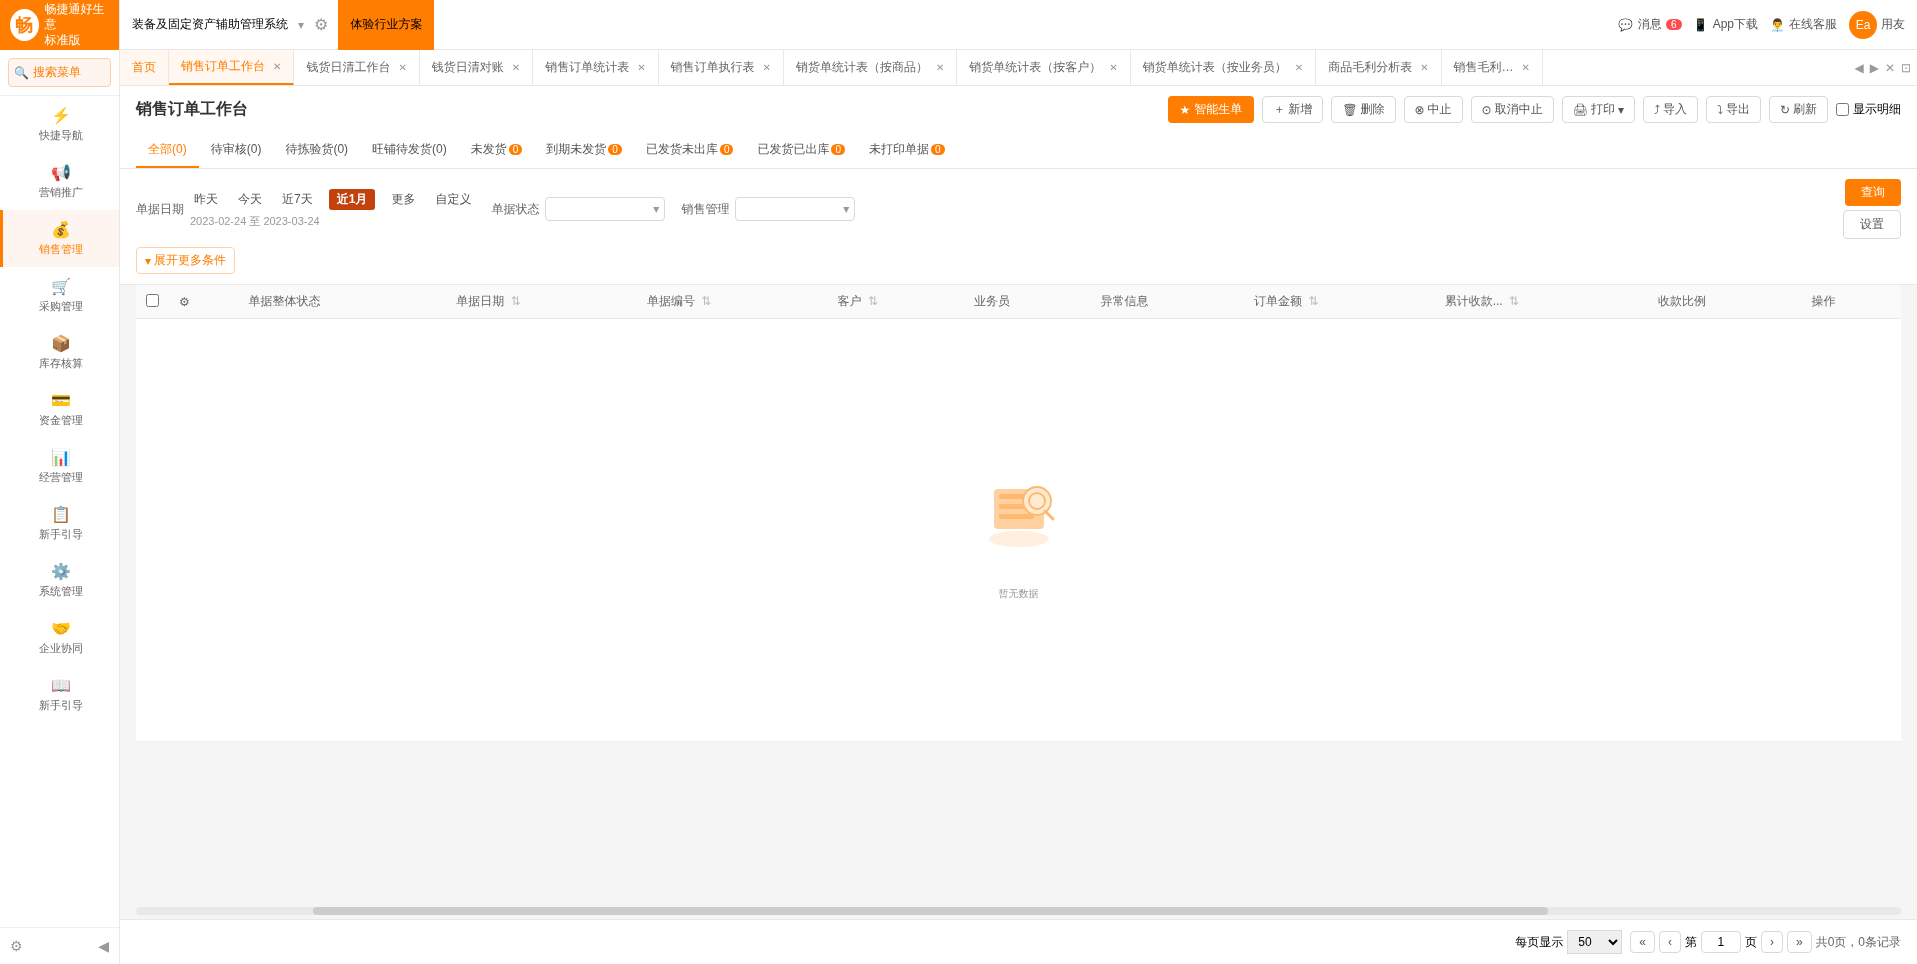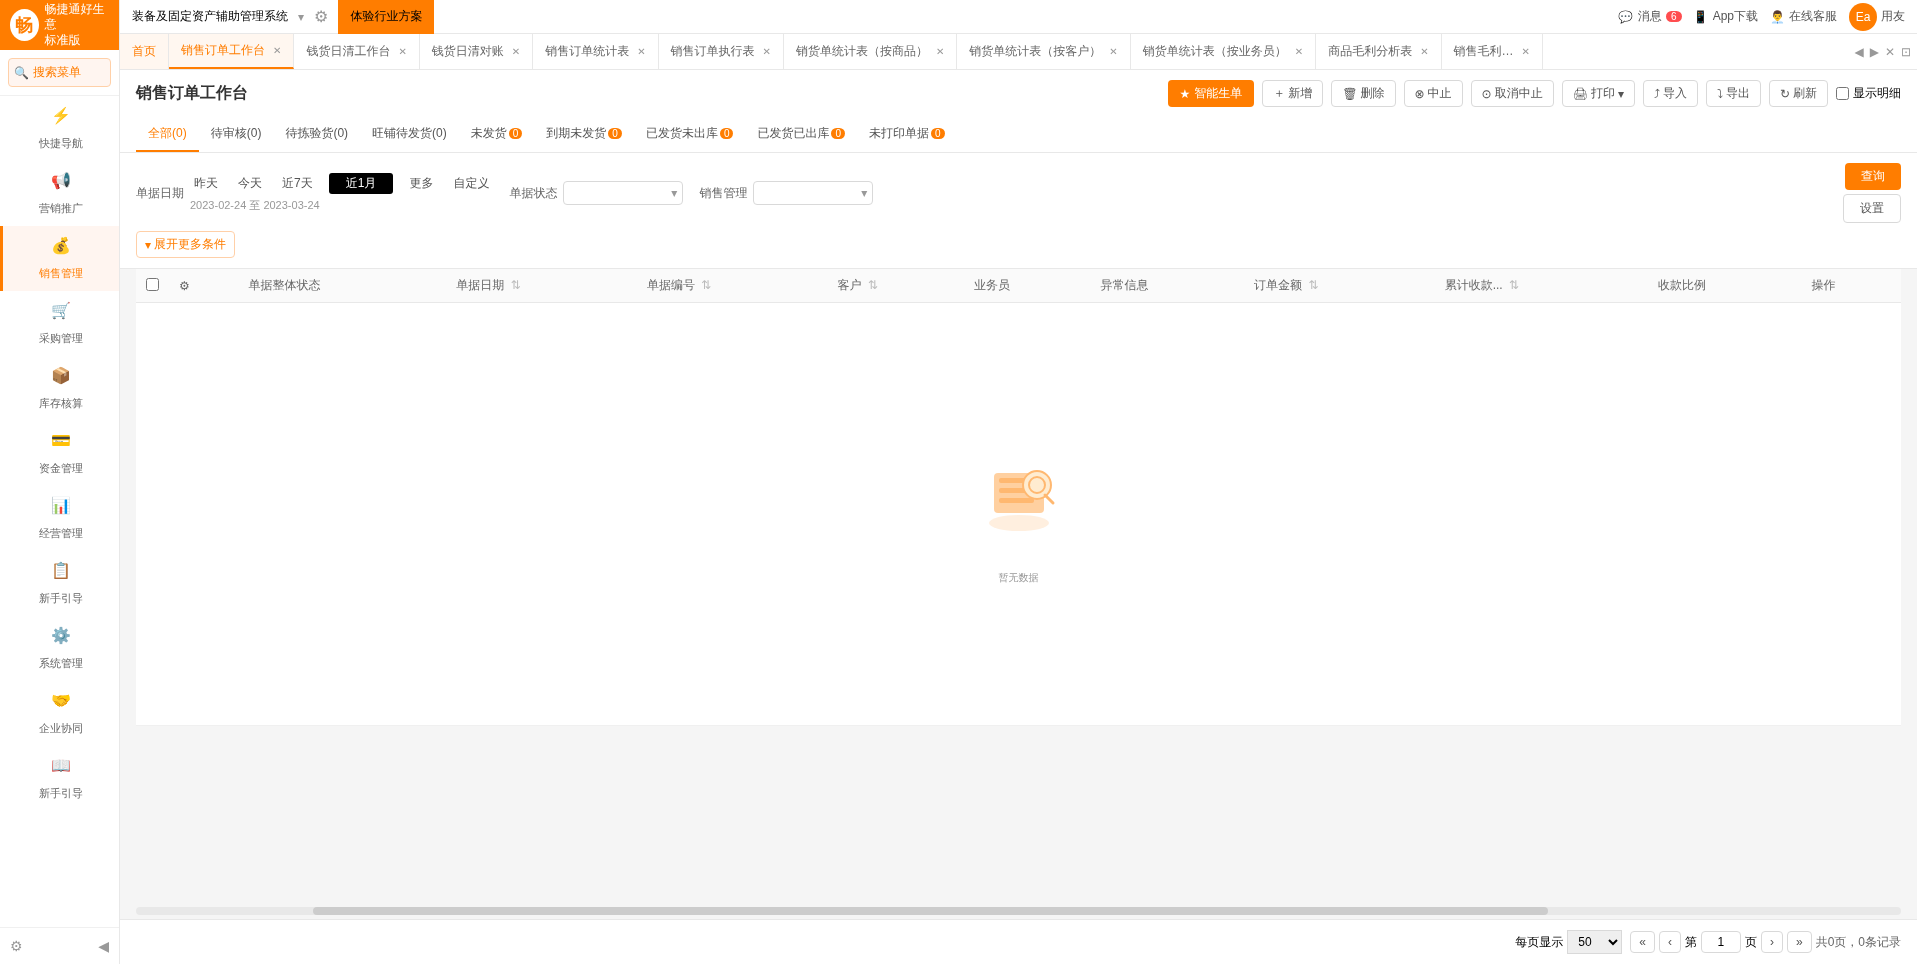--- a/index.html
+++ b/index.html
@@ -9,29 +9,29 @@
     .sidebar { width: 120px; background: #fff; display: flex; flex-direction: column; border-right: 1px solid #e8e8e8; flex-shrink: 0; }
     .sidebar-logo { height: 50px; background: #ff7d00; display: flex; align-items: center; padding: 0 10px; gap: 6px; }
     .logo-icon { width: 32px; height: 32px; background: #fff; border-radius: 50%; display: flex; align-items: center; justify-content: center; color: #ff7d00; font-size: 18px; font-weight: bold; }
     .logo-text { color: #fff; font-size: 11px; line-height: 1.3; }
     .sidebar-search { padding: 8px; border-bottom: 1px solid #f0f0f0; }
     .sidebar-search-btn { width: 100%; background: #fff5f0; border: 1px solid #ffd0a8; border-radius: 4px; padding: 5px; color: #ff7d00; cursor: pointer; display: flex; align-items: center; gap: 4px; }
     .sidebar-nav { flex: 1; overflow-y: auto; }
     .nav-item { display: flex; flex-direction: column; align-items: center; padding: 10px 0; cursor: pointer; color: #666; border-left: 3px solid transparent; }
     .nav-item.active { background: #fff5f0; color: #ff7d00; border-left-color: #ff7d00; }
     .nav-icon { font-size: 16px; margin-bottom: 3px; }
-    .nav-label { font-size: 11px; margin-top: 8px; }
+    .nav-label { font-size: 11px; }
     .sidebar-bottom { padding: 10px; display: flex; justify-content: space-between; border-top: 1px solid #f0f0f0; }
     .sidebar-bottom-btn { color: #999; cursor: pointer; font-size: 14px; }
 
     
     .main { flex: 1; display: flex; flex-direction: column; overflow: hidden; }
 
     
-    .topbar { height: 34px; background: #fff; border-bottom: 1px solid #e8e8e8; display: flex; align-items: center; padding: 0 12px; gap: 10px; }
+    .topbar { height: 50px; background: #fff; border-bottom: 1px solid #e8e8e8; display: flex; align-items: center; padding: 0 12px; gap: 10px; }
     .topbar-title-text { font-weight: 500; }
     .topbar-arrow { color: #999; }
     .topbar-settings { color: #999; font-size: 16px; cursor: pointer; }
     .topbar-btn { background: #ff7d00; color: #000000; border: none; border-radius: 0; padding: 21px 12px; cursor: pointer; font-size: 12px; }
     .topbar-right { display: flex; align-items: center; gap: 12px; margin-left: auto; }
     .topbar-right-item { display: flex; align-items: center; gap: 4px; color: #555; cursor: pointer; font-size: 12px; }
     .badge { background: #ff4d4f; color: #fff; border-radius: 10px; padding: 0 5px; font-size: 10px; min-width: 16px; text-align: center; }
     .user-avatar { width: 28px; height: 28px; background: #ff7d00; border-radius: 50%; display: flex; align-items: center; justify-content: center; color: #fff; font-size: 12px; }
 
     
@@ -60,21 +60,21 @@
     .subtab-badge { display: inline-block; background: #ff4d4f; color: #fff; border-radius: 8px; padding: 0 4px; font-size: 10px; margin-left: 2px; }
     .subtab-badge.orange { background: #ff7d00; }
 
     
     .filter-area { background: #fff; padding: 10px 16px; border-bottom: 1px solid #e8e8e8; }
     .filter-row { display: flex; align-items: center; gap: 16px; flex-wrap: wrap; }
     .filter-item { display: flex; align-items: center; gap: 6px; }
     .filter-label { color: #666; white-space: nowrap; }
     .filter-dates { display: flex; align-items: flex-start; gap: 12px; }
     .date-option { color: #555; cursor: pointer; padding: 2px 4px; }
-    .date-option.highlighted { background: #000000; color: #fff; border-radius: 3px; padding: 2px 17px; }
+    .date-option.highlighted { background: #c2410c; color: #fff; border-radius: 3px; padding: 2px 8px; font-weight: bold; }
     .date-range { color: #999; font-size: 11px; margin-top: 2px; }
     .filter-select { border: 1px solid #d9d9d9; border-radius: 4px; padding: 4px 24px 4px 8px; color: #555; background: #fff; cursor: pointer; min-width: 120px; appearance: none; position: relative; }
     .select-wrapper { position: relative; display: inline-block; }
     .select-wrapper::after { content: "▾"; position: absolute; right: 6px; top: 50%; transform: translateY(-50%); color: #999; pointer-events: none; }
     .expand-btn { color: #ff7d00; cursor: pointer; display: flex; align-items: center; gap: 3px; padding: 4px 8px; border: 1px solid #ffd0a8; border-radius: 4px; background: #fff; }
     .query-btn { background: #ff7d00; color: #fff; border: none; border-radius: 4px; padding: 5px 16px; cursor: pointer; font-size: 12px; }
     .set-btn { background: #fff; color: #555; border: 1px solid #d9d9d9; border-radius: 4px; padding: 5px 16px; cursor: pointer; font-size: 12px; }
 
     
     .table-area { flex: 1; padding: 0 16px; background: #f5f5f5; overflow: auto; }

